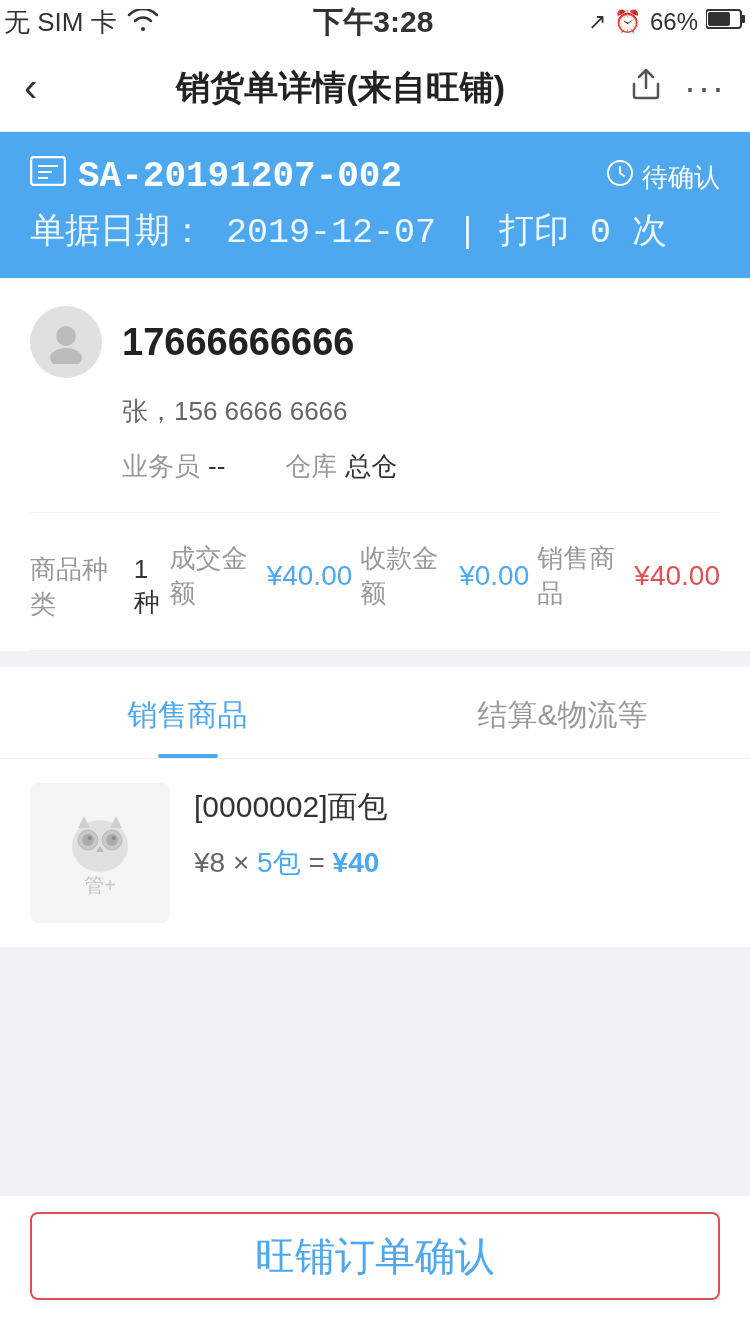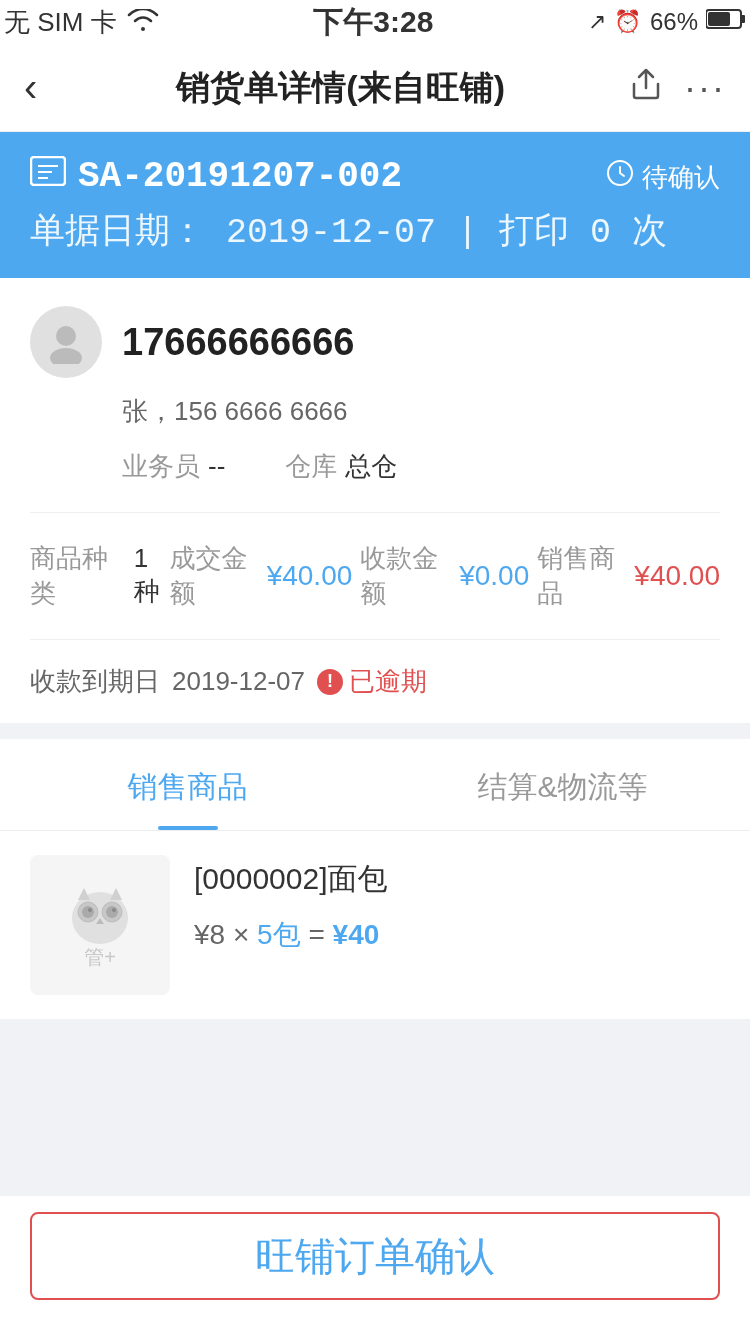--- a/index.html
+++ b/index.html
@@ -161,20 +161,21 @@
       padding: 28px 30px;
       display: flex;
       align-items: flex-start;
       justify-content: space-between;
     }
     .goods-type {
       display: flex;
       align-items: center;
       gap: 12px;
       font-size: 26px;
+      margin-top: 11px;
     }
     .goods-type-label { color: #999; }
     .goods-type-value { color: #333; }
     .amounts-list {
       display: flex;
       flex-direction: row;
       align-items: flex-end;
       gap: 8px;
     }
     .amount-row {
@@ -434,28 +435,20 @@
       </div>
       <div class="amount-row">
         <span class="amount-label">销售商品</span>
         <span class="amount-value-red">¥40.00</span>
       </div>
     </div>
   </div>
 
   <div class="divider"></div>
 
-  <div class="due-section">
-    <span>收款到期日</span>
-    <span>2019-12-07</span>
-    <div class="overdue-badge">
-      <div class="overdue-dot">!</div>
-      <span>已逾期</span>
-    </div>
-  </div>
 </div>
 
 <div class="tabs-bar">
   <div class="tab-item active">
     <span>销售商品</span>
   </div>
   <div class="tab-item">
     <span>结算&amp;物流等</span>
   </div>
 </div>

